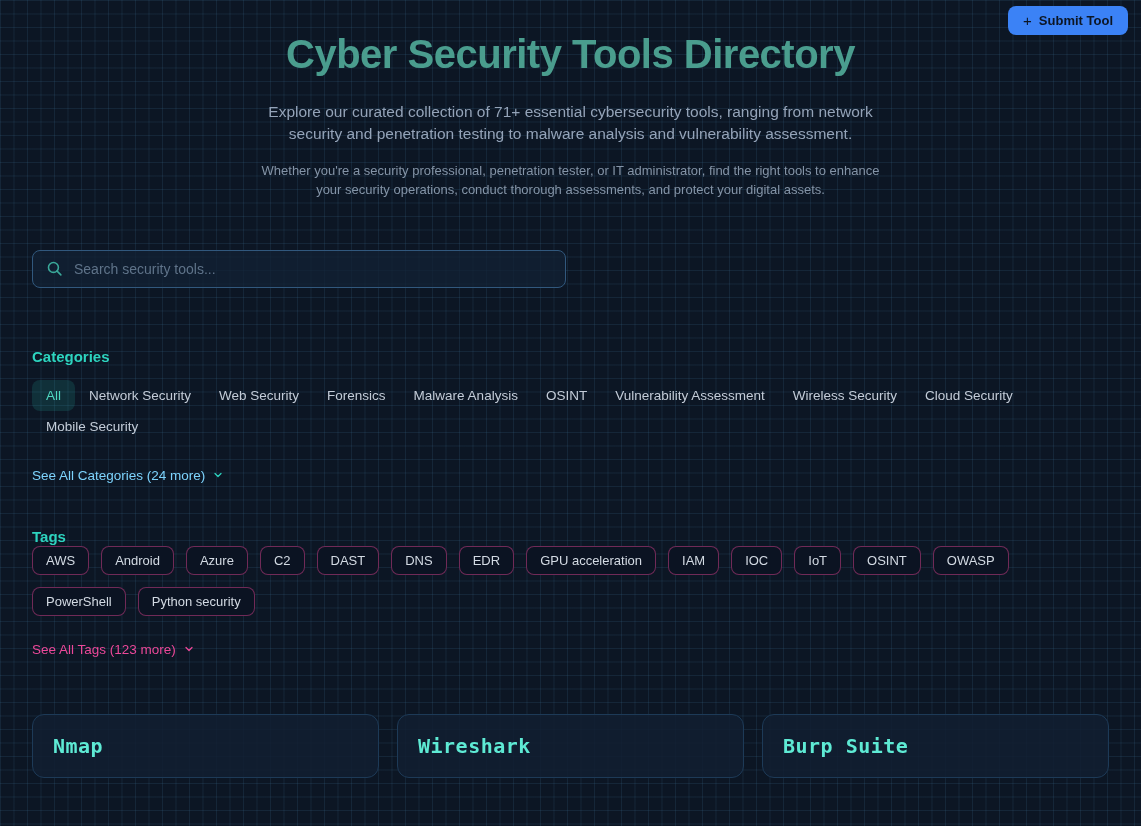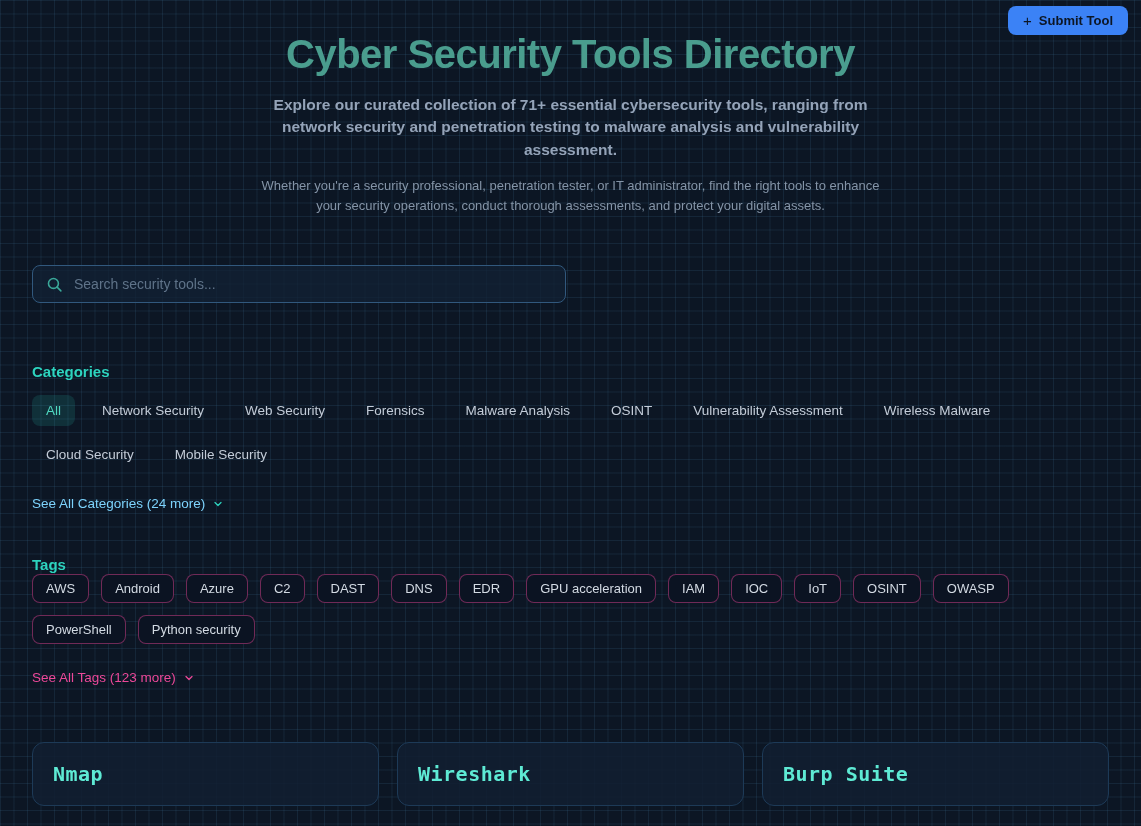--- a/index.html
+++ b/index.html
@@ -28,22 +28,22 @@
   }
   .submit-btn .plus { font-size: 15px; font-weight: 400; line-height: 1; }
   .page-title {
     font-size: 40px; font-weight: 700; color: #4a9d8e; letter-spacing: -0.5px;
   }
   .hero-subtitle {
     margin: 27px auto 0; max-width: 545px;
     font-size: 18px; line-height: 1.25; color: #cbd5e1;
   }
   .hero-description {
-    margin: 17px auto 0; max-width: 625px;
-    font-size: 15.5px; line-height: 1.45; color: #94a3b8; font-weight: bold;
+    margin: 24px auto 0; max-width: 625px;
+    font-size: 15.5px; line-height: 1.45; color: #94a3b8;
   }
   .hero-tagline {
     margin: 15px auto 0; max-width: 620px;
     font-size: 13px; line-height: 1.5; color: #8494a7;
   }
 
   
   .search-bar {
     margin-top: 50px; width: 534px; height: 38px;
     display: flex; align-items: center; gap: 11px; padding: 16px 13px;
@@ -53,21 +53,21 @@
   .search-bar svg { flex: 0 0 auto; }
   .search-input {
     flex: 1; background: transparent; border: none; outline: none;
     color: #cbd5e1; font-size: 14px; font-family: inherit;
   }
   .search-input::placeholder { color: #5f7389; }
 
   
   .section-heading { font-size: 15px; font-weight: 700; color: #2dd4bf; }
   .categories { margin-top: 60px; }
-  .cat-row { margin-top: 15px; display: flex; align-items: flex-end; gap: 13px; flex-wrap: wrap; }
+  .cat-row { margin-top: 15px; display: flex; align-items: flex-end; flex-wrap: wrap; }
   .cat-pill {
     background: transparent; border: none; cursor: pointer; font-family: inherit;
     padding: 8px 14px; font-size: 13.5px; color: #c3ccd8; border-radius: 8px;
     white-space: nowrap;
   }
   .cat-pill.active { background: rgba(45, 212, 191, 0.14); color: #4fd8c0; }
   .see-all {
     margin-top: 26px; display: inline-flex; align-items: center; gap: 7px;
     background: transparent; border: none; cursor: pointer; font-family: inherit;
     font-size: 13.5px; padding: 0;
@@ -122,21 +122,21 @@
   <section class="categories">
     <h2 class="section-heading">Categories</h2>
     <div class="cat-row">
         <button class="cat-pill active">All</button>
         <button class="cat-pill">Network Security</button>
         <button class="cat-pill">Web Security</button>
         <button class="cat-pill">Forensics</button>
         <button class="cat-pill">Malware Analysis</button>
         <button class="cat-pill">OSINT</button>
         <button class="cat-pill">Vulnerability Assessment</button>
-        <button class="cat-pill">Wireless Malware</button>
+        <button class="cat-pill">Wireless Security</button>
         <button class="cat-pill">Cloud Security</button>
         <button class="cat-pill">Mobile Security</button>
       </div>
     <button class="see-all teal">
       <span>See All Categories (24 more)</span>
       <svg width="12" height="12" viewBox="0 0 24 24" fill="none" stroke="#2dd4bf" stroke-width="2.5" stroke-linecap="round" stroke-linejoin="round">
         <polyline points="6 9 12 15 18 9"></polyline>
       </svg>
     </button>
   </section>

